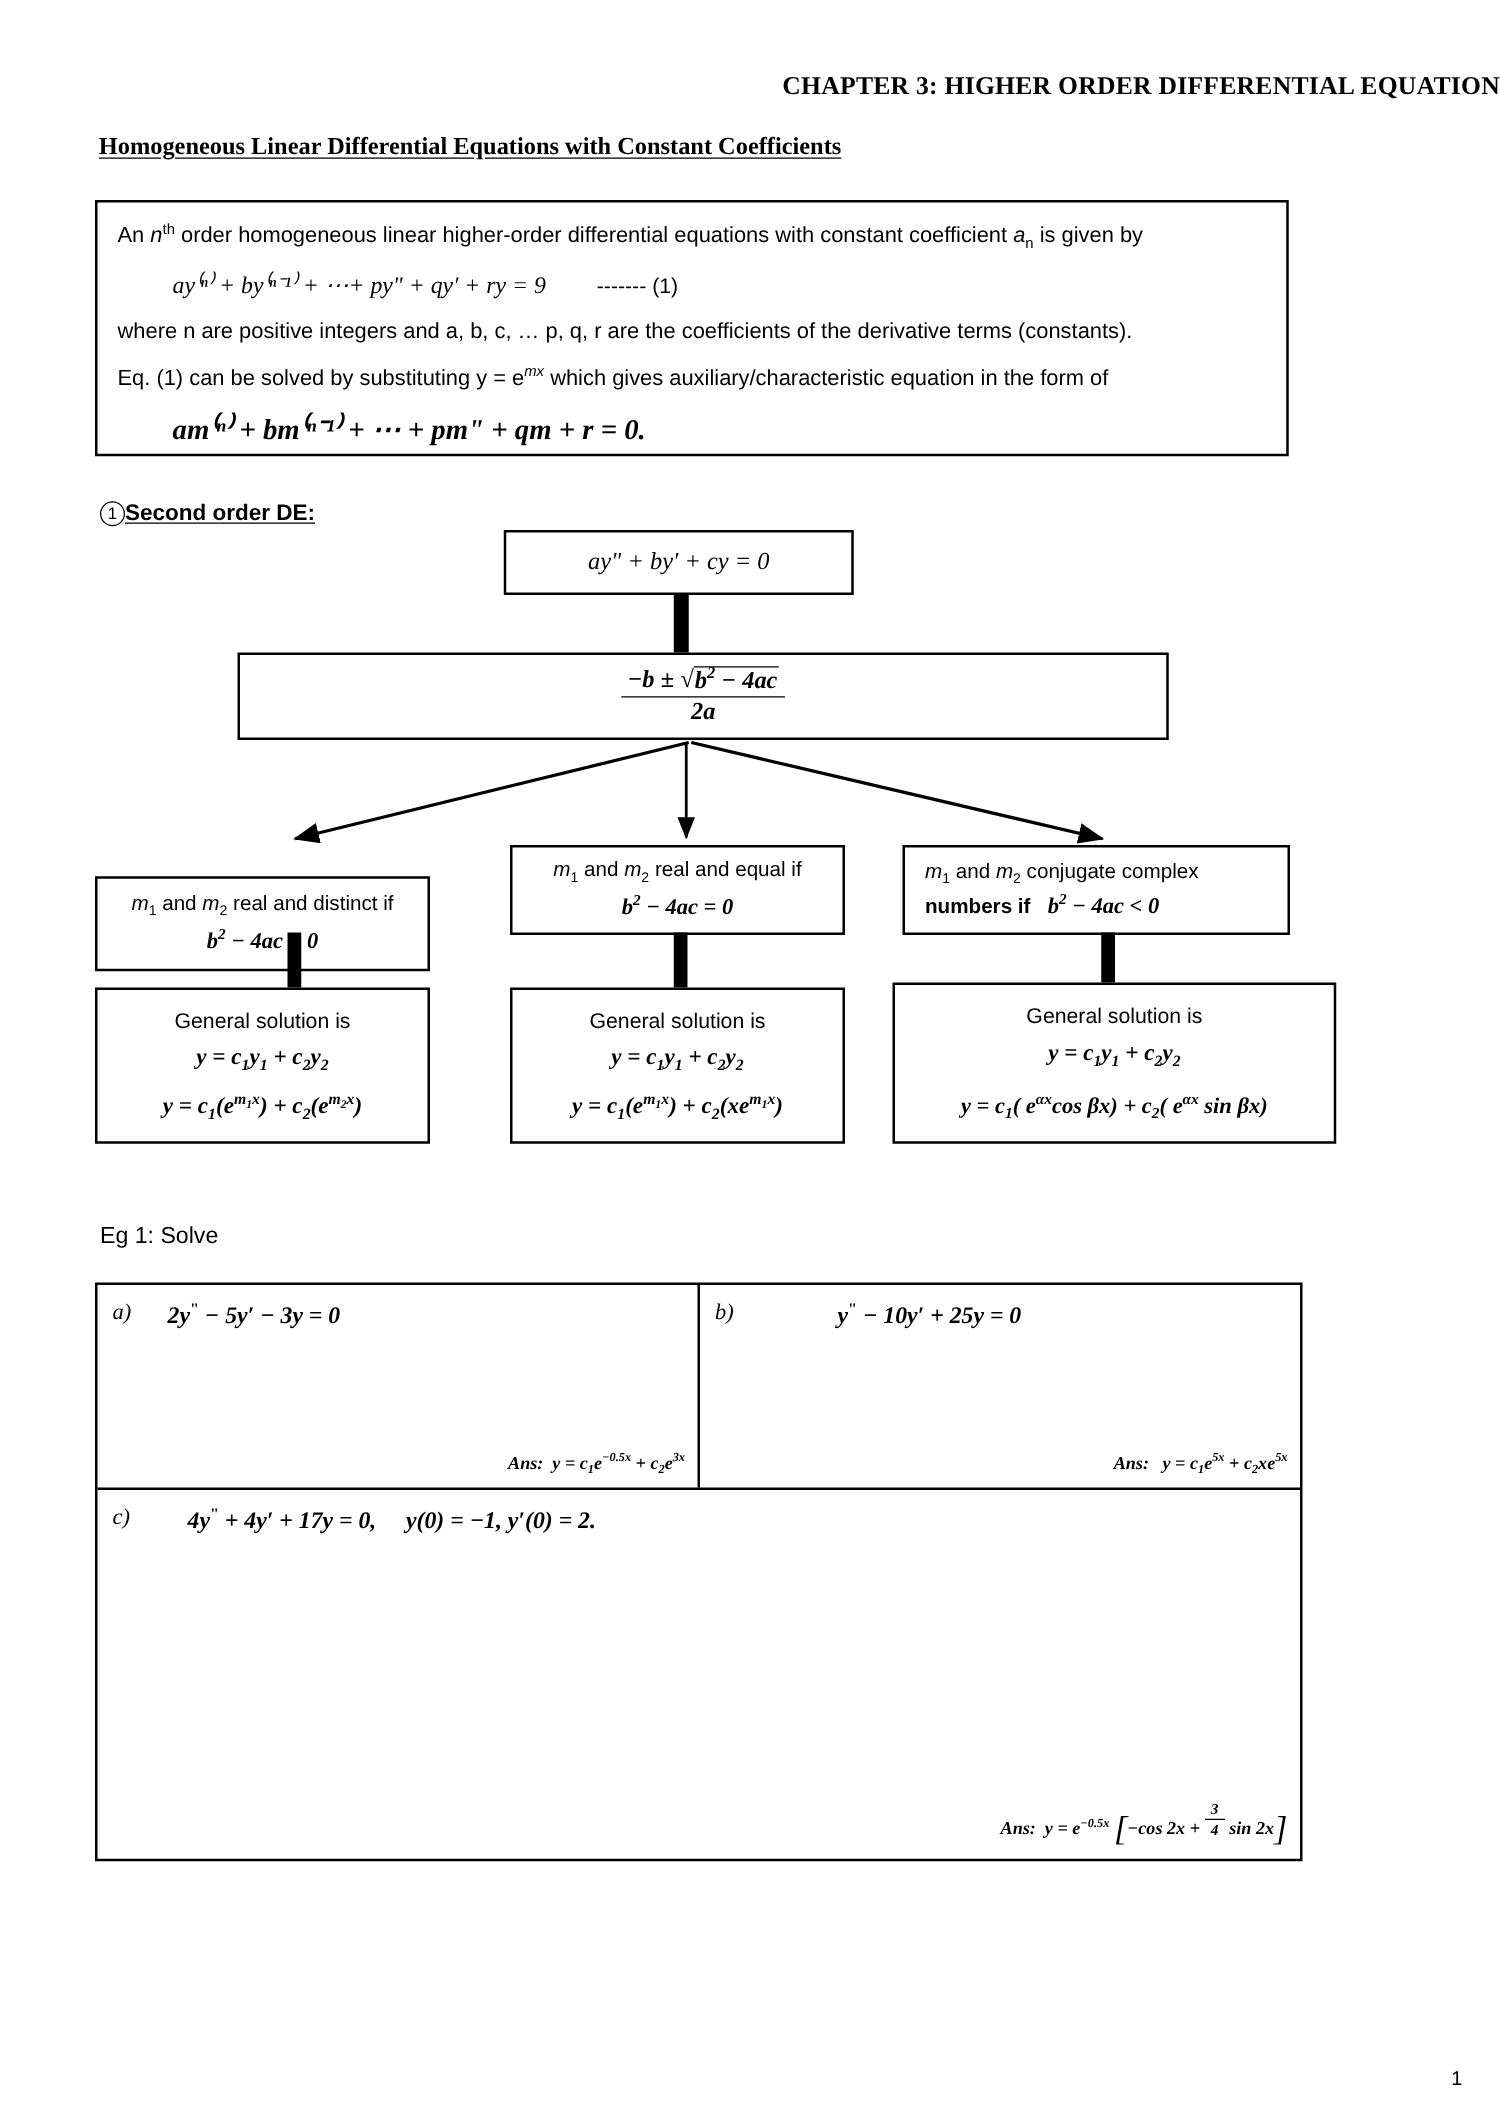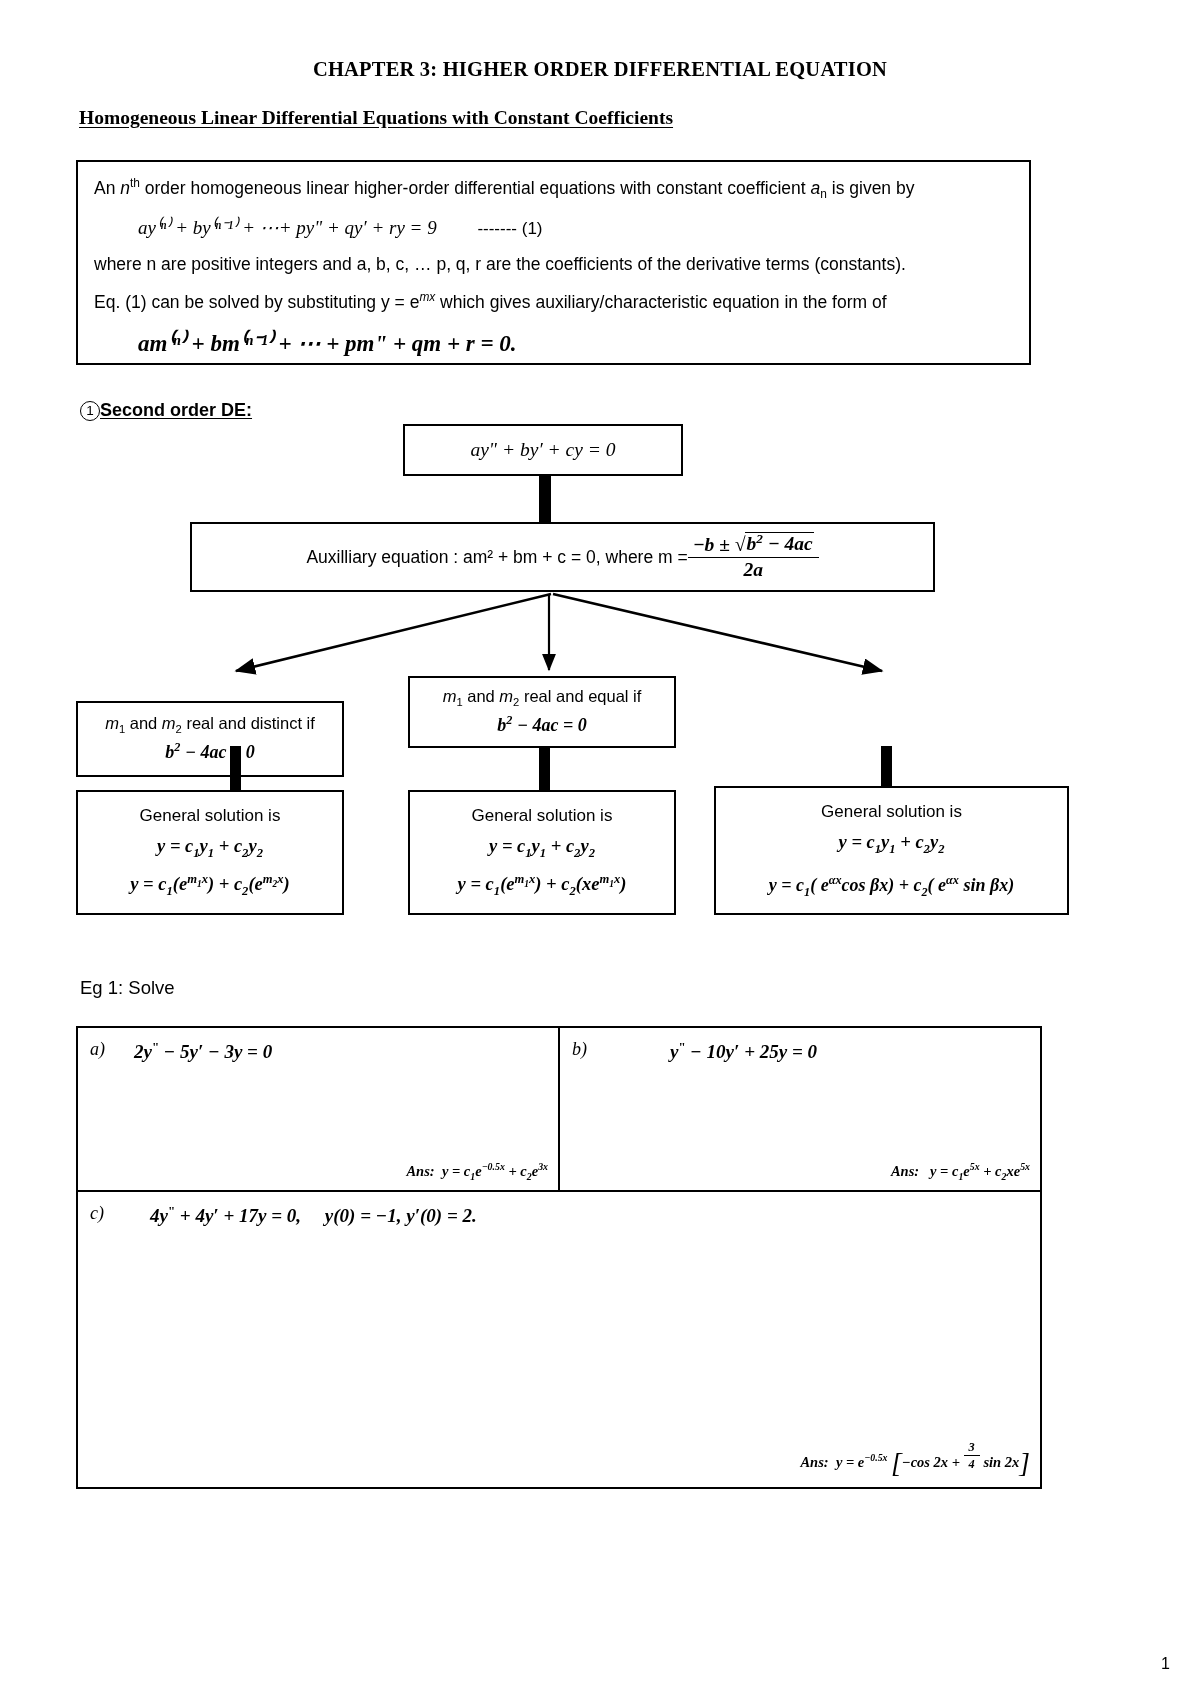--- a/index.html
+++ b/index.html
@@ -5,21 +5,21 @@
   html,body{margin:0;padding:0;}
   body{
     width:1200px;height:1696px;background:#ffffff;
     font-family:"Liberation Serif", serif;color:#000;
     position:relative;overflow:hidden;
   }
   .page{position:relative;width:1200px;height:1696px;}
 
   
   .doc-title{
-    position:absolute;left:0;top:58px;width:1200px;text-align:center;
+    position:absolute;left:0;top:58px;width:1200px;text-align:right;
     font-family:"Liberation Serif", serif;font-weight:bold;font-size:20.5px;
     letter-spacing:.2px;
   }
   .section-heading{
     position:absolute;left:79px;top:107px;
     font-family:"Liberation Serif", serif;font-weight:bold;font-size:19.5px;
     text-decoration:underline;text-underline-offset:3px;
   }
 
   
@@ -138,21 +138,20 @@
     <span class="circnum">1</span><span class="utext">Second order DE:</span>
   </div>
 
   <div class="fbox" id="box-de">
     <div class="feq">ay" + by′ + cy = 0</div>
   </div>
   <div class="vconn" id="conn-de"></div>
 
   <div class="fbox" id="box-aux">
     <div class="feq" style="display:flex;align-items:center;justify-content:center;">
-      <span style="font-style:normal;font-family:'Liberation Sans',sans-serif;font-size:17.5px;">Auxilliary equation :   am² + bm + c = 0,   where m = </span>
       <span class="frac">
         <span class="num">
           <span style="font-style:italic;font-weight:bold;">−b ± </span><span class="rad" style="font-style:italic;font-weight:bold;">√<span class="radbar">b<span class="sup">2</span> − 4ac</span></span>
         </span>
         <span class="den"><span style="font-style:italic;font-weight:bold;">2a</span></span>
       </span>
     </div>
   </div>
 
   <div class="fbox" id="box-c1">
@@ -162,20 +161,28 @@
     <div class="feq" style="font-size:18px;font-weight:bold;">b<span class="sup">2</span> − 4ac &gt; 0</div>
   </div>
 
   <div class="fbox" id="box-c2">
     <div class="ftxt">
       <i>m</i><span class="sub">1</span> and <i>m</i><span class="sub">2</span> real and equal if
     </div>
     <div class="feq" style="font-size:18px;font-weight:bold;">b<span class="sup">2</span> − 4ac = 0</div>
   </div>
 
+  <div class="fbox" id="box-c3" style="align-items:flex-start;padding-left:16px;">
+    <div class="ftxt">
+      <i>m</i><span class="sub">1</span> and <i>m</i><span class="sub">2</span> conjugate complex
+    </div>
+    <div class="ftxt" style="font-weight:bold;">
+      numbers if &nbsp; <span style="font-family:'Liberation Serif',serif;font-style:italic;font-size:18px;">b<span class="sup">2</span> − 4ac &lt; 0</span>
+    </div>
+  </div>
 
   <div class="vconn" id="conn-c1"></div>
   <div class="vconn" id="conn-c2"></div>
   <div class="vconn" id="conn-c3"></div>
 
   <div class="fbox" id="box-s1">
     <div class="ftxt" style="font-size:17px;">General solution is</div>
     <div class="feq" style="font-weight:bold;font-size:18.5px;margin-top:4px;">
       y = c<span class="sub">1</span>y<span class="sub">1</span> + c<span class="sub">2</span>y<span class="sub">2</span>
     </div>

